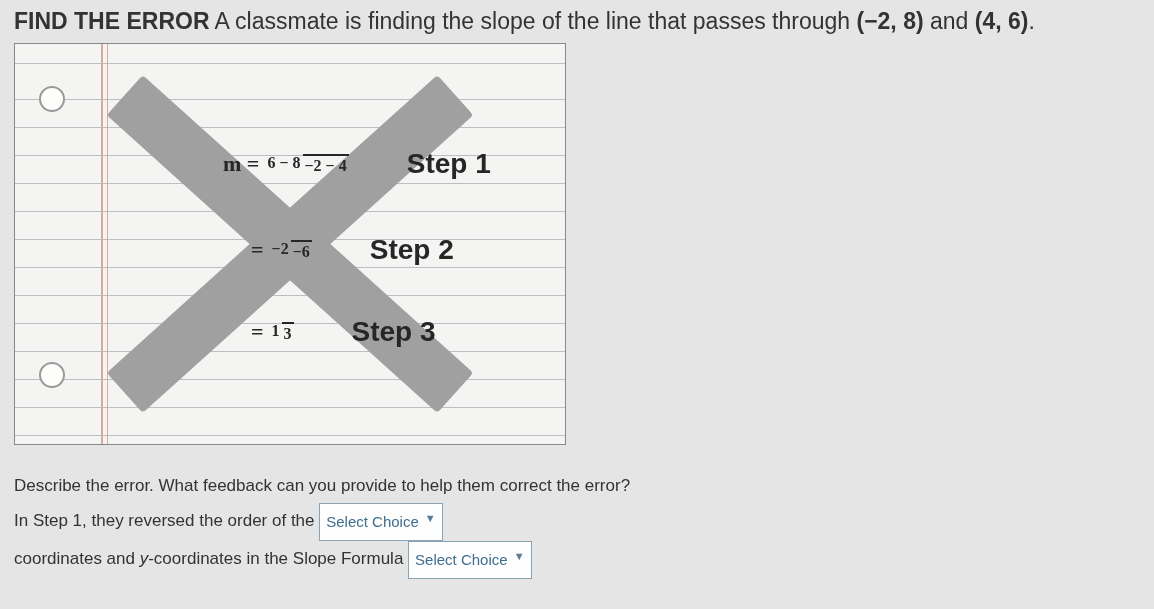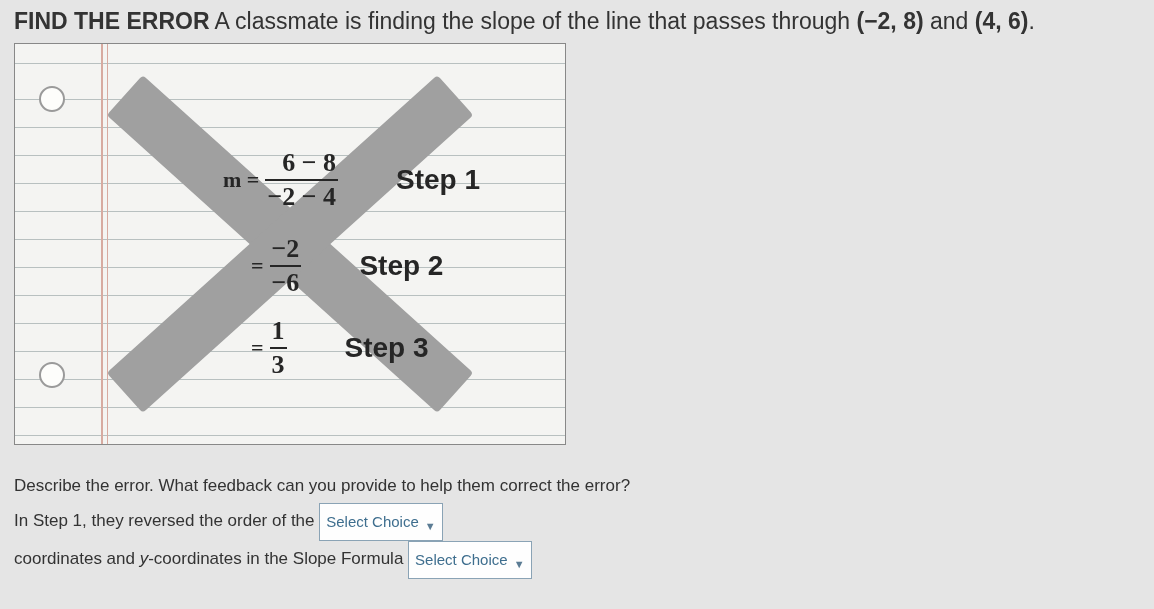--- a/index.html
+++ b/index.html
@@ -104,24 +104,23 @@
     display: flex;
     align-items: center;
   }
   .step-row .step-label {
     font-family: Liberation Sans, sans-serif;
     font-size: 28px;
     margin-left: 58px;
   }
   .frac {
     display: inline-flex;
-    flex-direction: column;
-    align-items: flex-end;
+    align-items: flex-start;
     vertical-align: middle;
-    font-size: 26px;
+    font-size: 16px;
   }
   .frac .num {
     padding: 0 2px 1px;
   }
   .frac .den {
     padding: 1px 2px 0;
     border-top: 2.5px solid #262626;
   }
   .eq-pref {
     font-size: 22px;
@@ -132,21 +131,21 @@
   .step3 { left: 236px; top: 272px; }
 
   .below {
     margin-top: 24px;
     font-size: 17px;
     color: #333;
     line-height: 2.0;
   }
   .below .select {
     display: inline-flex;
-    align-items: flex-end;
+    align-items: flex-start;
     border: 1px solid #8aa3b5;
     background: #fefefe;
     color: #3e6e8e;
     padding: 3px 6px;
     font-size: 15px;
     vertical-align: middle;
     cursor: pointer;
   }
   .below .select .chev {
     margin-left: 6px;

